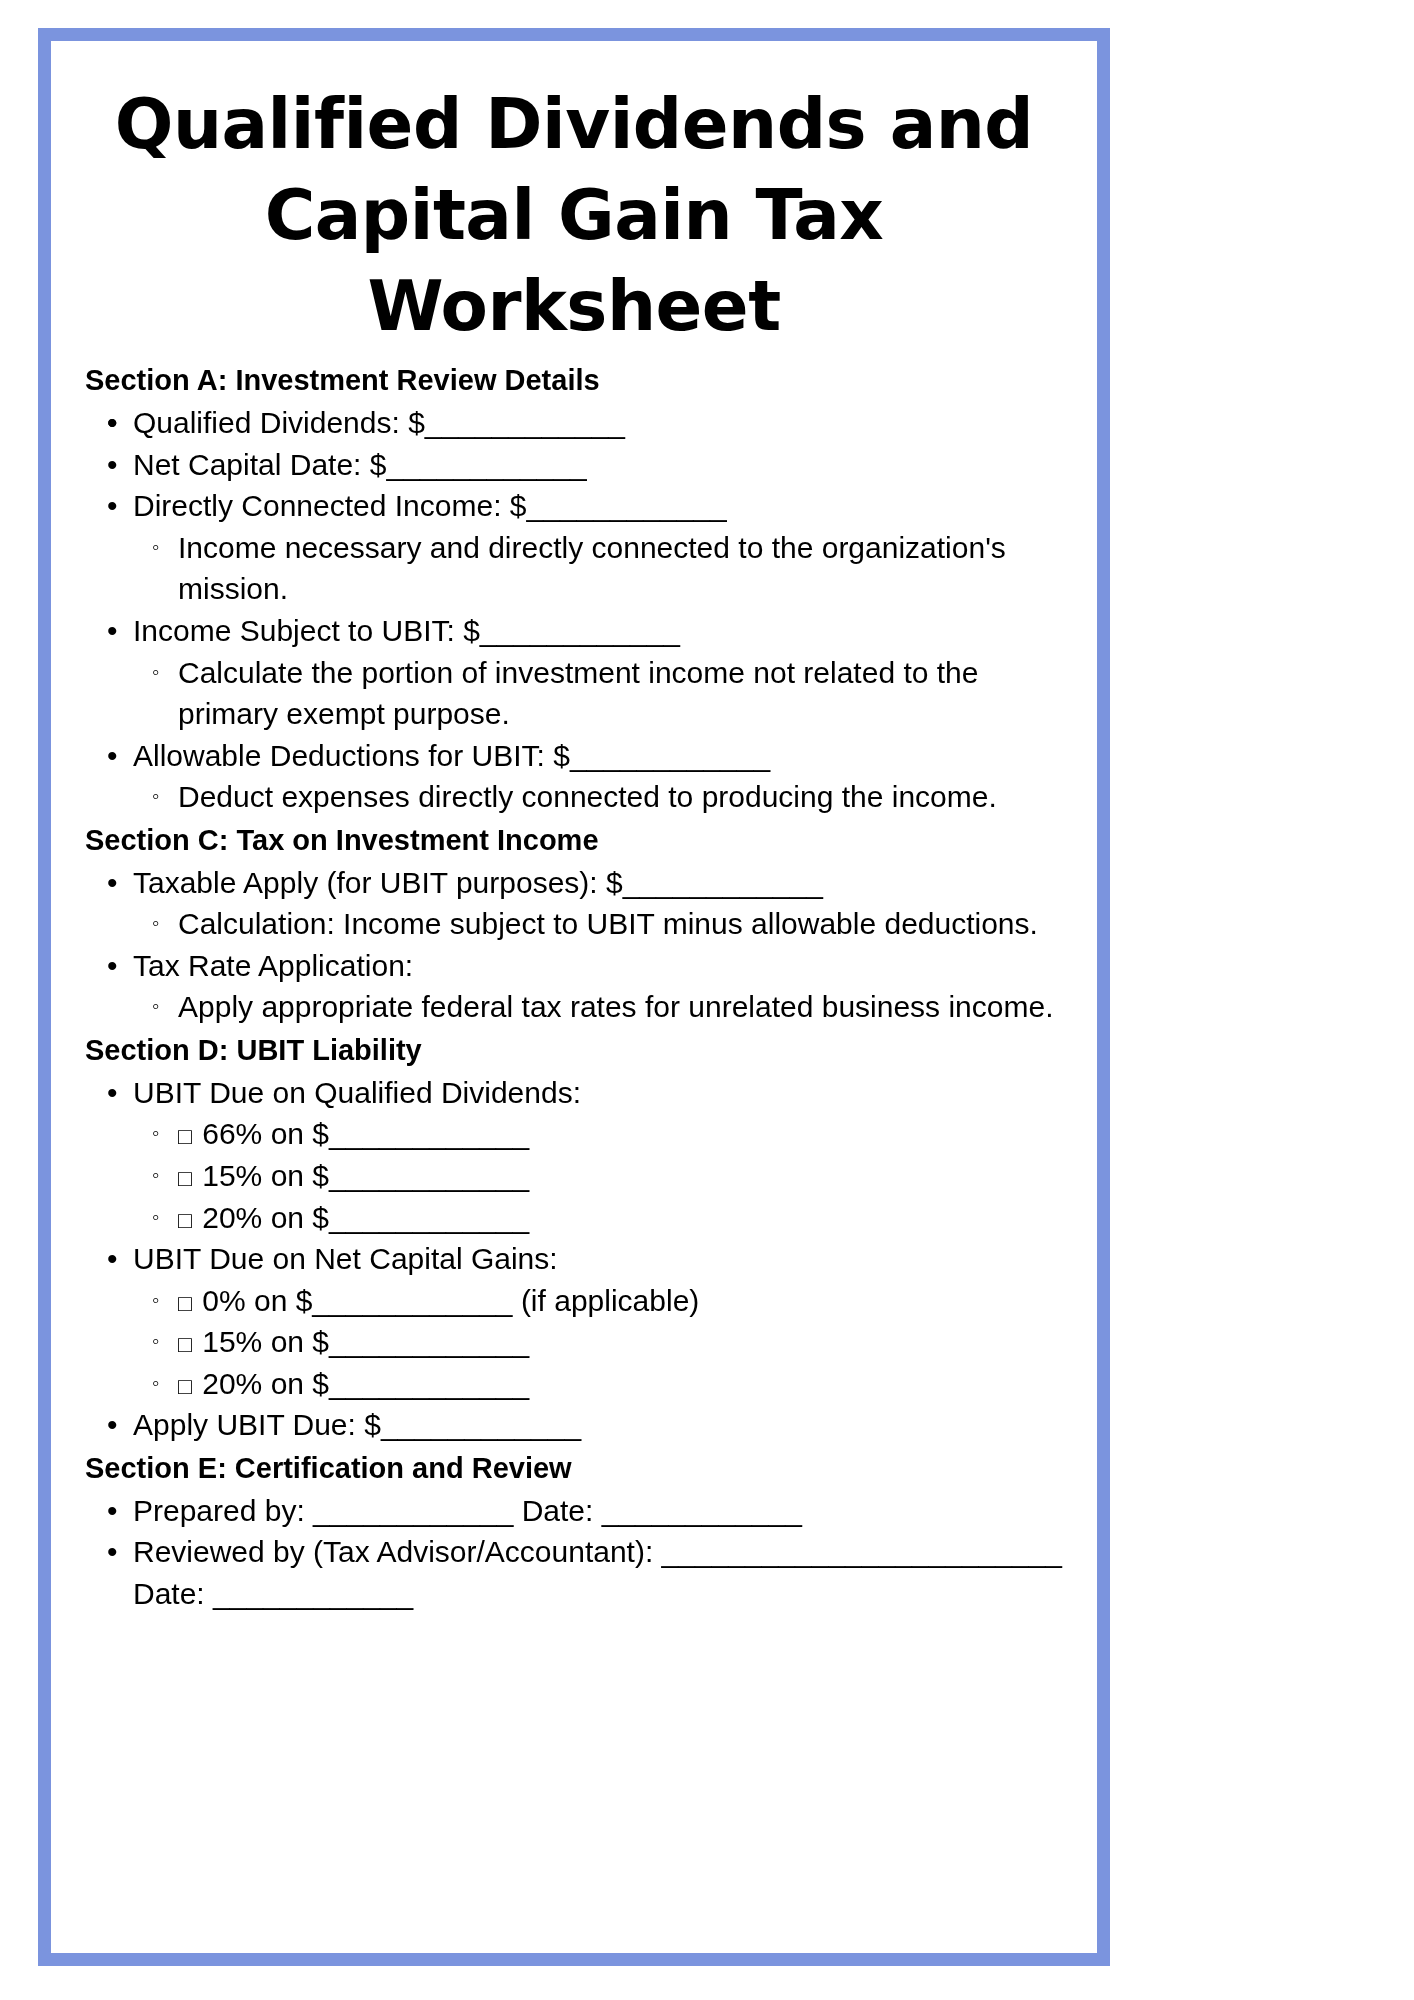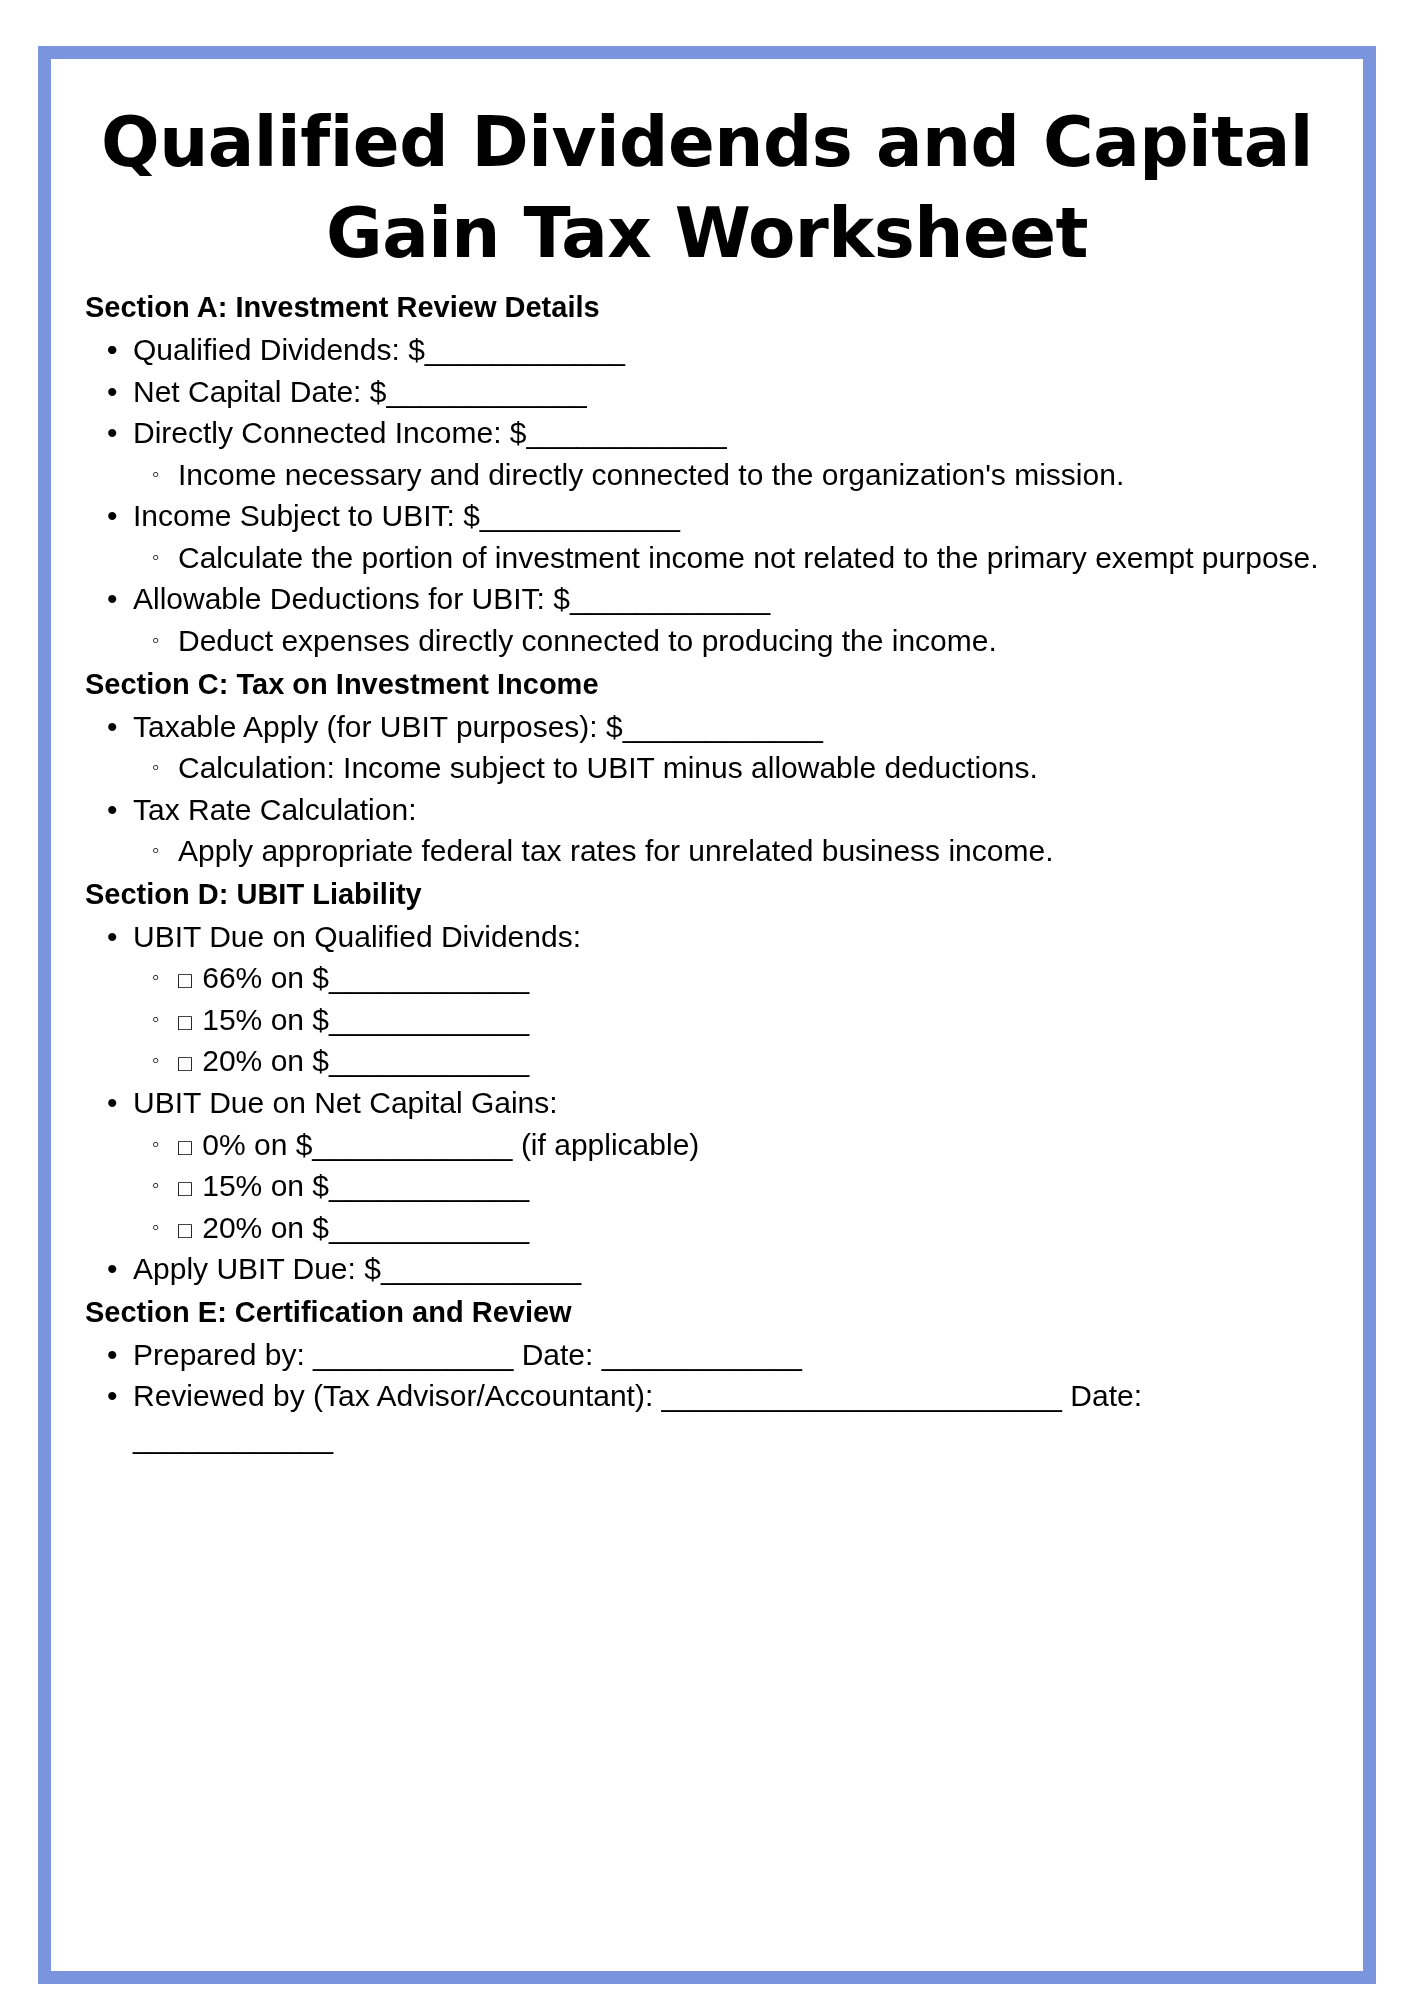--- a/index.html
+++ b/index.html
@@ -10,22 +10,22 @@
   body {
     width: 1414px;
     height: 2000px;
     font-family: "Liberation Sans", sans-serif;
     -webkit-font-smoothing: antialiased;
   }
 
   .page-frame {
     position: absolute;
     left: 38px;
-    top: 46px;
-    width: 1338px;
+    top: 28px;
+    width: 1072px;
     height: 1938px;
     border: 13px solid #7b94de;
     background: #ffffff;
     box-sizing: border-box;
   }
 
   .page-inner {
     padding: 38px 34px 0 34px;
   }
 
@@ -127,21 +127,21 @@
             </ul></li>
           <li class="bullet1"><span class="marker1">•</span><span class="line-text">Allowable Deductions for UBIT: $____________</span><ul class="lvl2">
               <li class="bullet2"><span class="marker2">◦</span><span class="line-text">Deduct expenses directly connected to producing the income.</span></li>
             </ul></li>
         </ul>
         <div class="section-heading">Section C: Tax on Investment Income</div>
         <ul class="lvl1">
           <li class="bullet1"><span class="marker1">•</span><span class="line-text">Taxable Apply (for UBIT purposes): $____________</span><ul class="lvl2">
               <li class="bullet2"><span class="marker2">◦</span><span class="line-text">Calculation: Income subject to UBIT minus allowable deductions.</span></li>
             </ul></li>
-          <li class="bullet1"><span class="marker1">•</span><span class="line-text">Tax Rate Calculation:</span><ul class="lvl2">
+          <li class="bullet1"><span class="marker1">•</span><span class="line-text">Tax Rate Application:</span><ul class="lvl2">
               <li class="bullet2"><span class="marker2">◦</span><span class="line-text">Apply appropriate federal tax rates for unrelated business income.</span></li>
             </ul></li>
         </ul>
         <div class="section-heading">Section D: UBIT Liability</div>
         <ul class="lvl1">
           <li class="bullet1"><span class="marker1">•</span><span class="line-text">UBIT Due on Qualified Dividends:</span><ul class="lvl2">
               <li class="bullet2"><span class="marker2">◦</span><span class="checkbox-glyph">□</span> <span class="line-text">66% on $____________</span></li>
               <li class="bullet2"><span class="marker2">◦</span><span class="checkbox-glyph">□</span> <span class="line-text">15% on $____________</span></li>
               <li class="bullet2"><span class="marker2">◦</span><span class="checkbox-glyph">□</span> <span class="line-text">20% on $____________</span></li>
             </ul></li>

